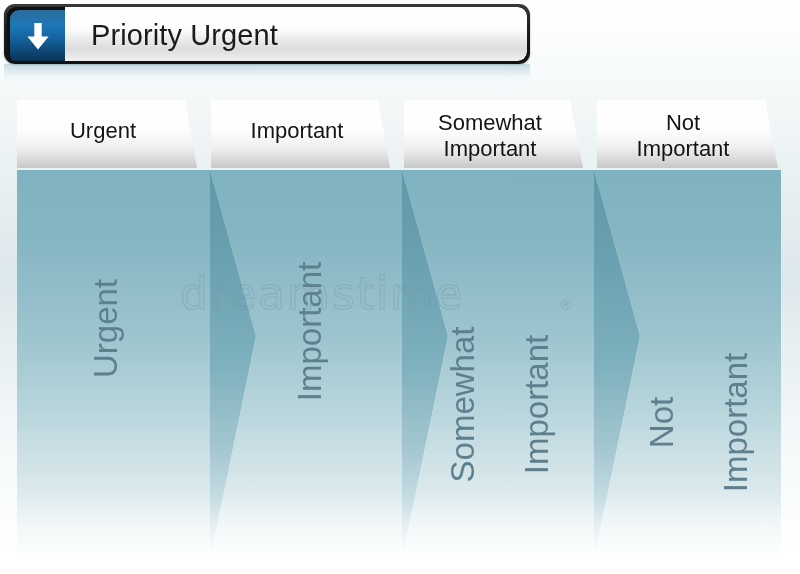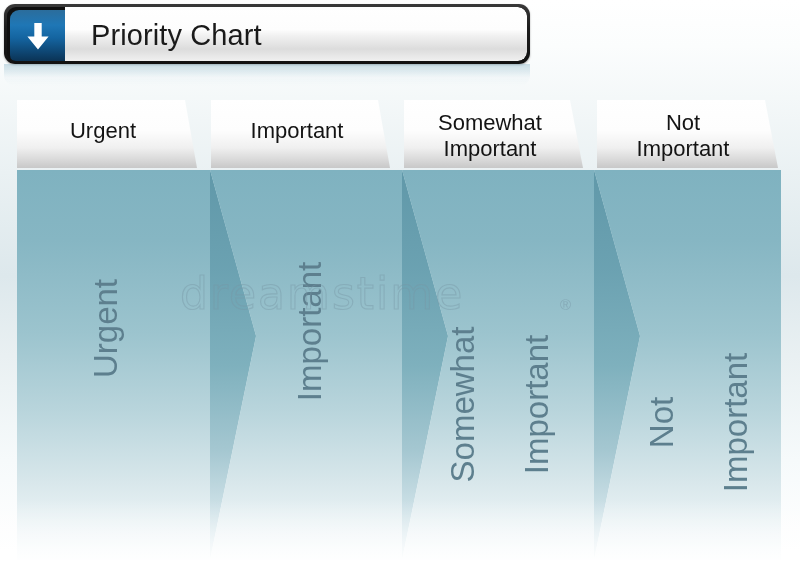--- a/index.html
+++ b/index.html
@@ -163,21 +163,21 @@
 <div id="page">
 
   <div id="titlebar">
     <div id="titlebar-inner">
       <div id="title-plate"></div>
       <div id="title-icon">
         <svg width="30" height="32" viewBox="0 0 30 32" aria-hidden="true">
           <path d="M11.3 2 L18.7 2 L18.7 15.4 L25.6 15.4 L15 28.6 L4.4 15.4 L11.3 15.4 Z" fill="#ffffff"></path>
         </svg>
       </div>
-      <div id="title-text">Priority Chart</div>
+      <div id="title-text">Priority Urgent</div>
     </div>
   </div>
   <div id="titlebar-reflection"></div>
 
   <div id="chart">
     <svg width="800" height="574" viewBox="0 0 800 574" aria-hidden="true">
       <defs>
 
         <linearGradient id="bodyGrad" x1="0" y1="0" x2="0" y2="1">
           <stop offset="0" stop-color="#7fb2c0"></stop>

